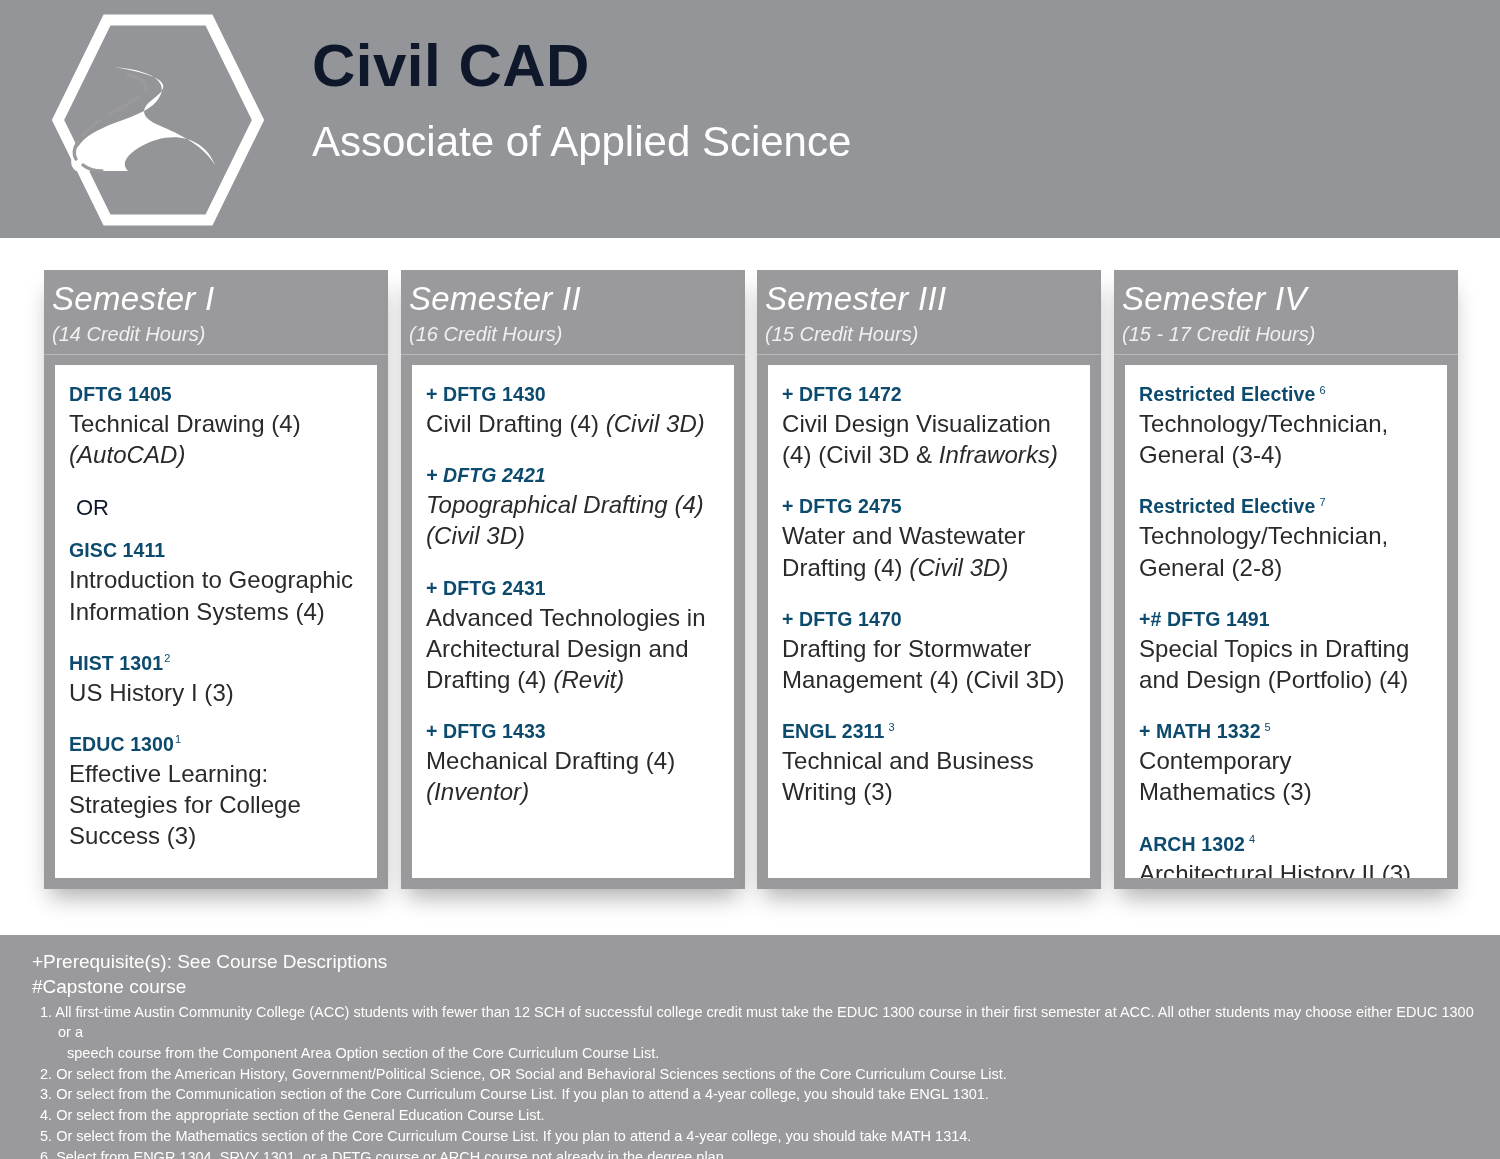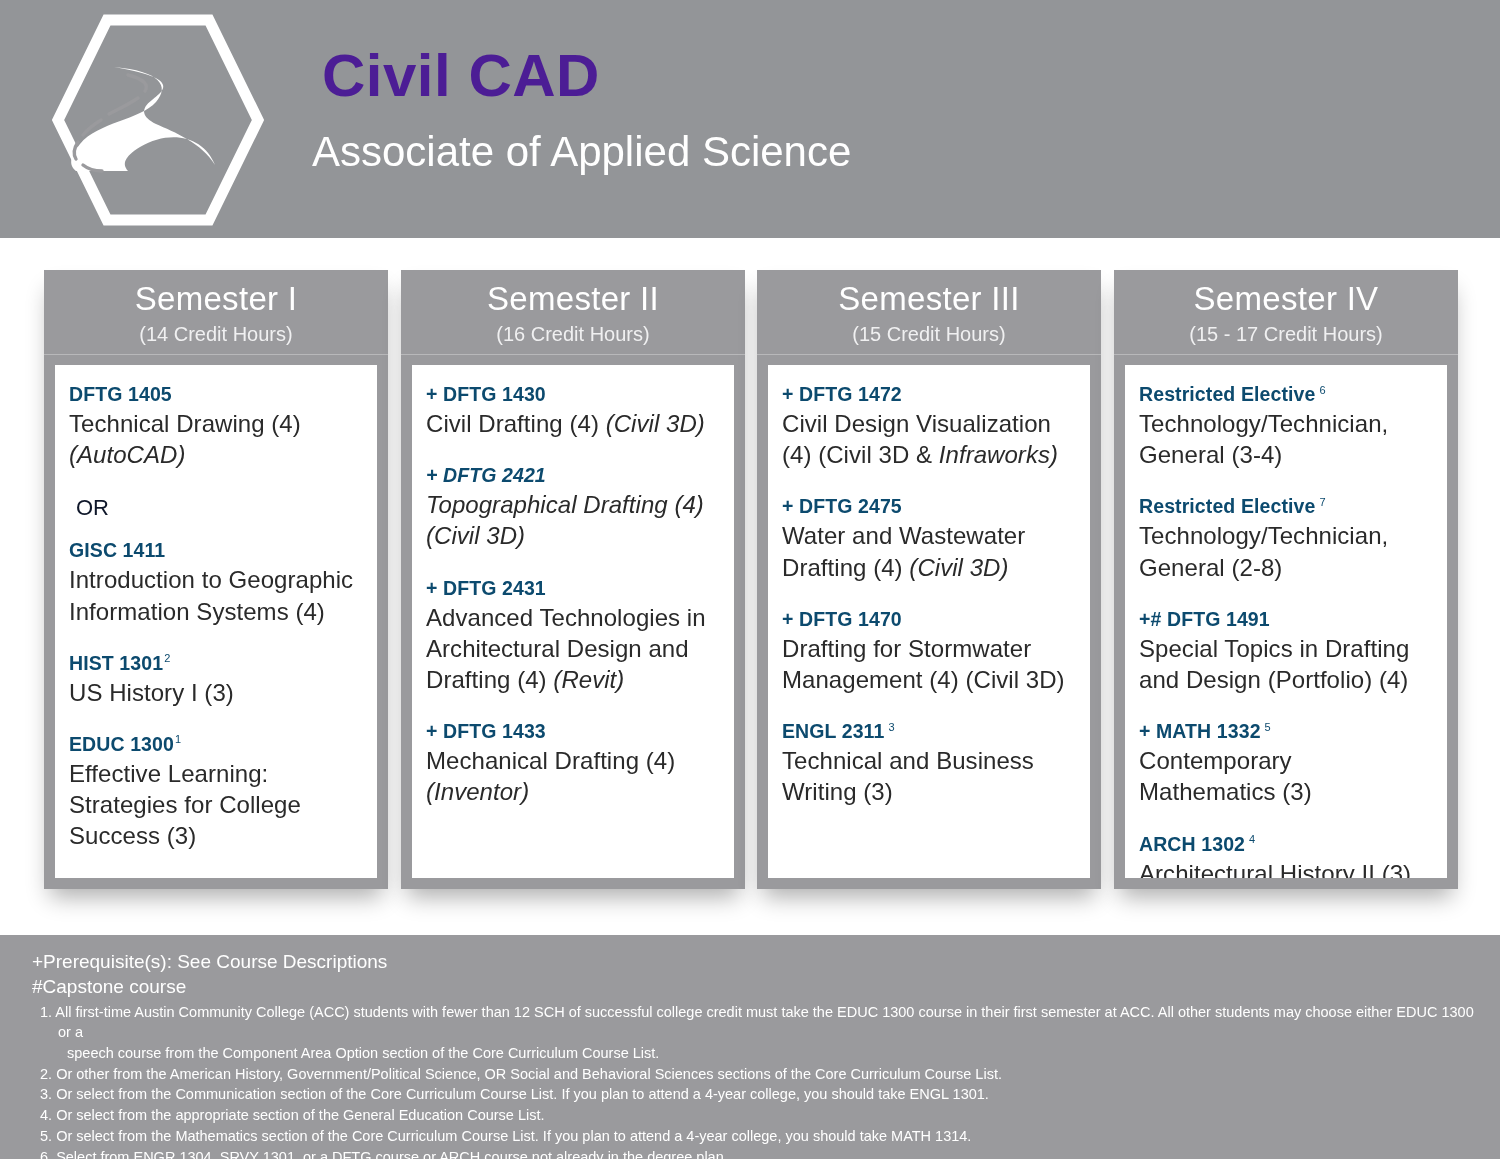--- a/index.html
+++ b/index.html
@@ -28,24 +28,24 @@
     width: 212px; height: 212px;
   }
   .logo-wrap svg { display: block; }
   .title-block {
     position: absolute;
     left: 312px; top: 34px;
   }
   .prog-title {
     font-size: 60px;
     font-weight: bold;
-    color: #4c1d95;
+    color: #0f172a;
     letter-spacing: 0.5px;
     line-height: 1.05;
-    margin: 10px;
+    margin: 0;
     white-space: nowrap;
   }
   .prog-sub {
     font-size: 42px;
     font-weight: normal;
     color: #ffffff;
     line-height: 1.1;
     margin: 22px 0 0 0;
     white-space: nowrap;
   }
@@ -63,22 +63,23 @@
     padding: 0;
     box-shadow: 0 14px 22px -6px rgba(0,0,0,0.32);
   }
   .col-1 { left: 44px;   width: 344px; }
   .col-2 { left: 401px;  width: 344px; }
   .col-3 { left: 757px;  width: 344px; }
   .col-4 { left: 1114px; width: 344px; }
 
   .col-head {
     padding: 12px 8px 10px 8px;
-    text-align: center;
+    text-align: left;
     border-bottom: 1px solid #b8b8ba;
+    font-style: italic;
   }
   .col-head .sem-name {
     font-size: 33px;
     color: #ffffff;
     font-weight: normal;
     line-height: 1.0;
     letter-spacing: 0.3px;
   }
   .col-head .sem-hours {
     font-size: 20px;
@@ -306,21 +307,21 @@
   <div class="foot-key">+Prerequisite(s): See Course Descriptions</div>
   <div class="foot-key">#Capstone course</div>
   <ul class="foot-list">
     <li>
       <span>1.</span>
       <span>All first-time Austin Community College (ACC) students with fewer than 12 SCH of successful college credit must take the EDUC 1300 course in their first semester at ACC. All other students may choose either EDUC 1300 or a</span>
       <span class="cont">speech course from the Component Area Option section of the Core Curriculum Course List.</span>
     </li>
     <li>
       <span>2.</span>
-      <span>Or other from the American History, Government/Political Science, OR Social and Behavioral Sciences sections of the Core Curriculum Course List.</span>
+      <span>Or select from the American History, Government/Political Science, OR Social and Behavioral Sciences sections of the Core Curriculum Course List.</span>
     </li>
     <li>
       <span>3.</span>
       <span>Or select from the Communication section of the Core Curriculum Course List. If you plan to attend a 4-year college, you should take ENGL 1301.</span>
     </li>
     <li>
       <span>4.</span>
       <span>Or select from the appropriate section of the General Education Course List.</span>
     </li>
     <li>

